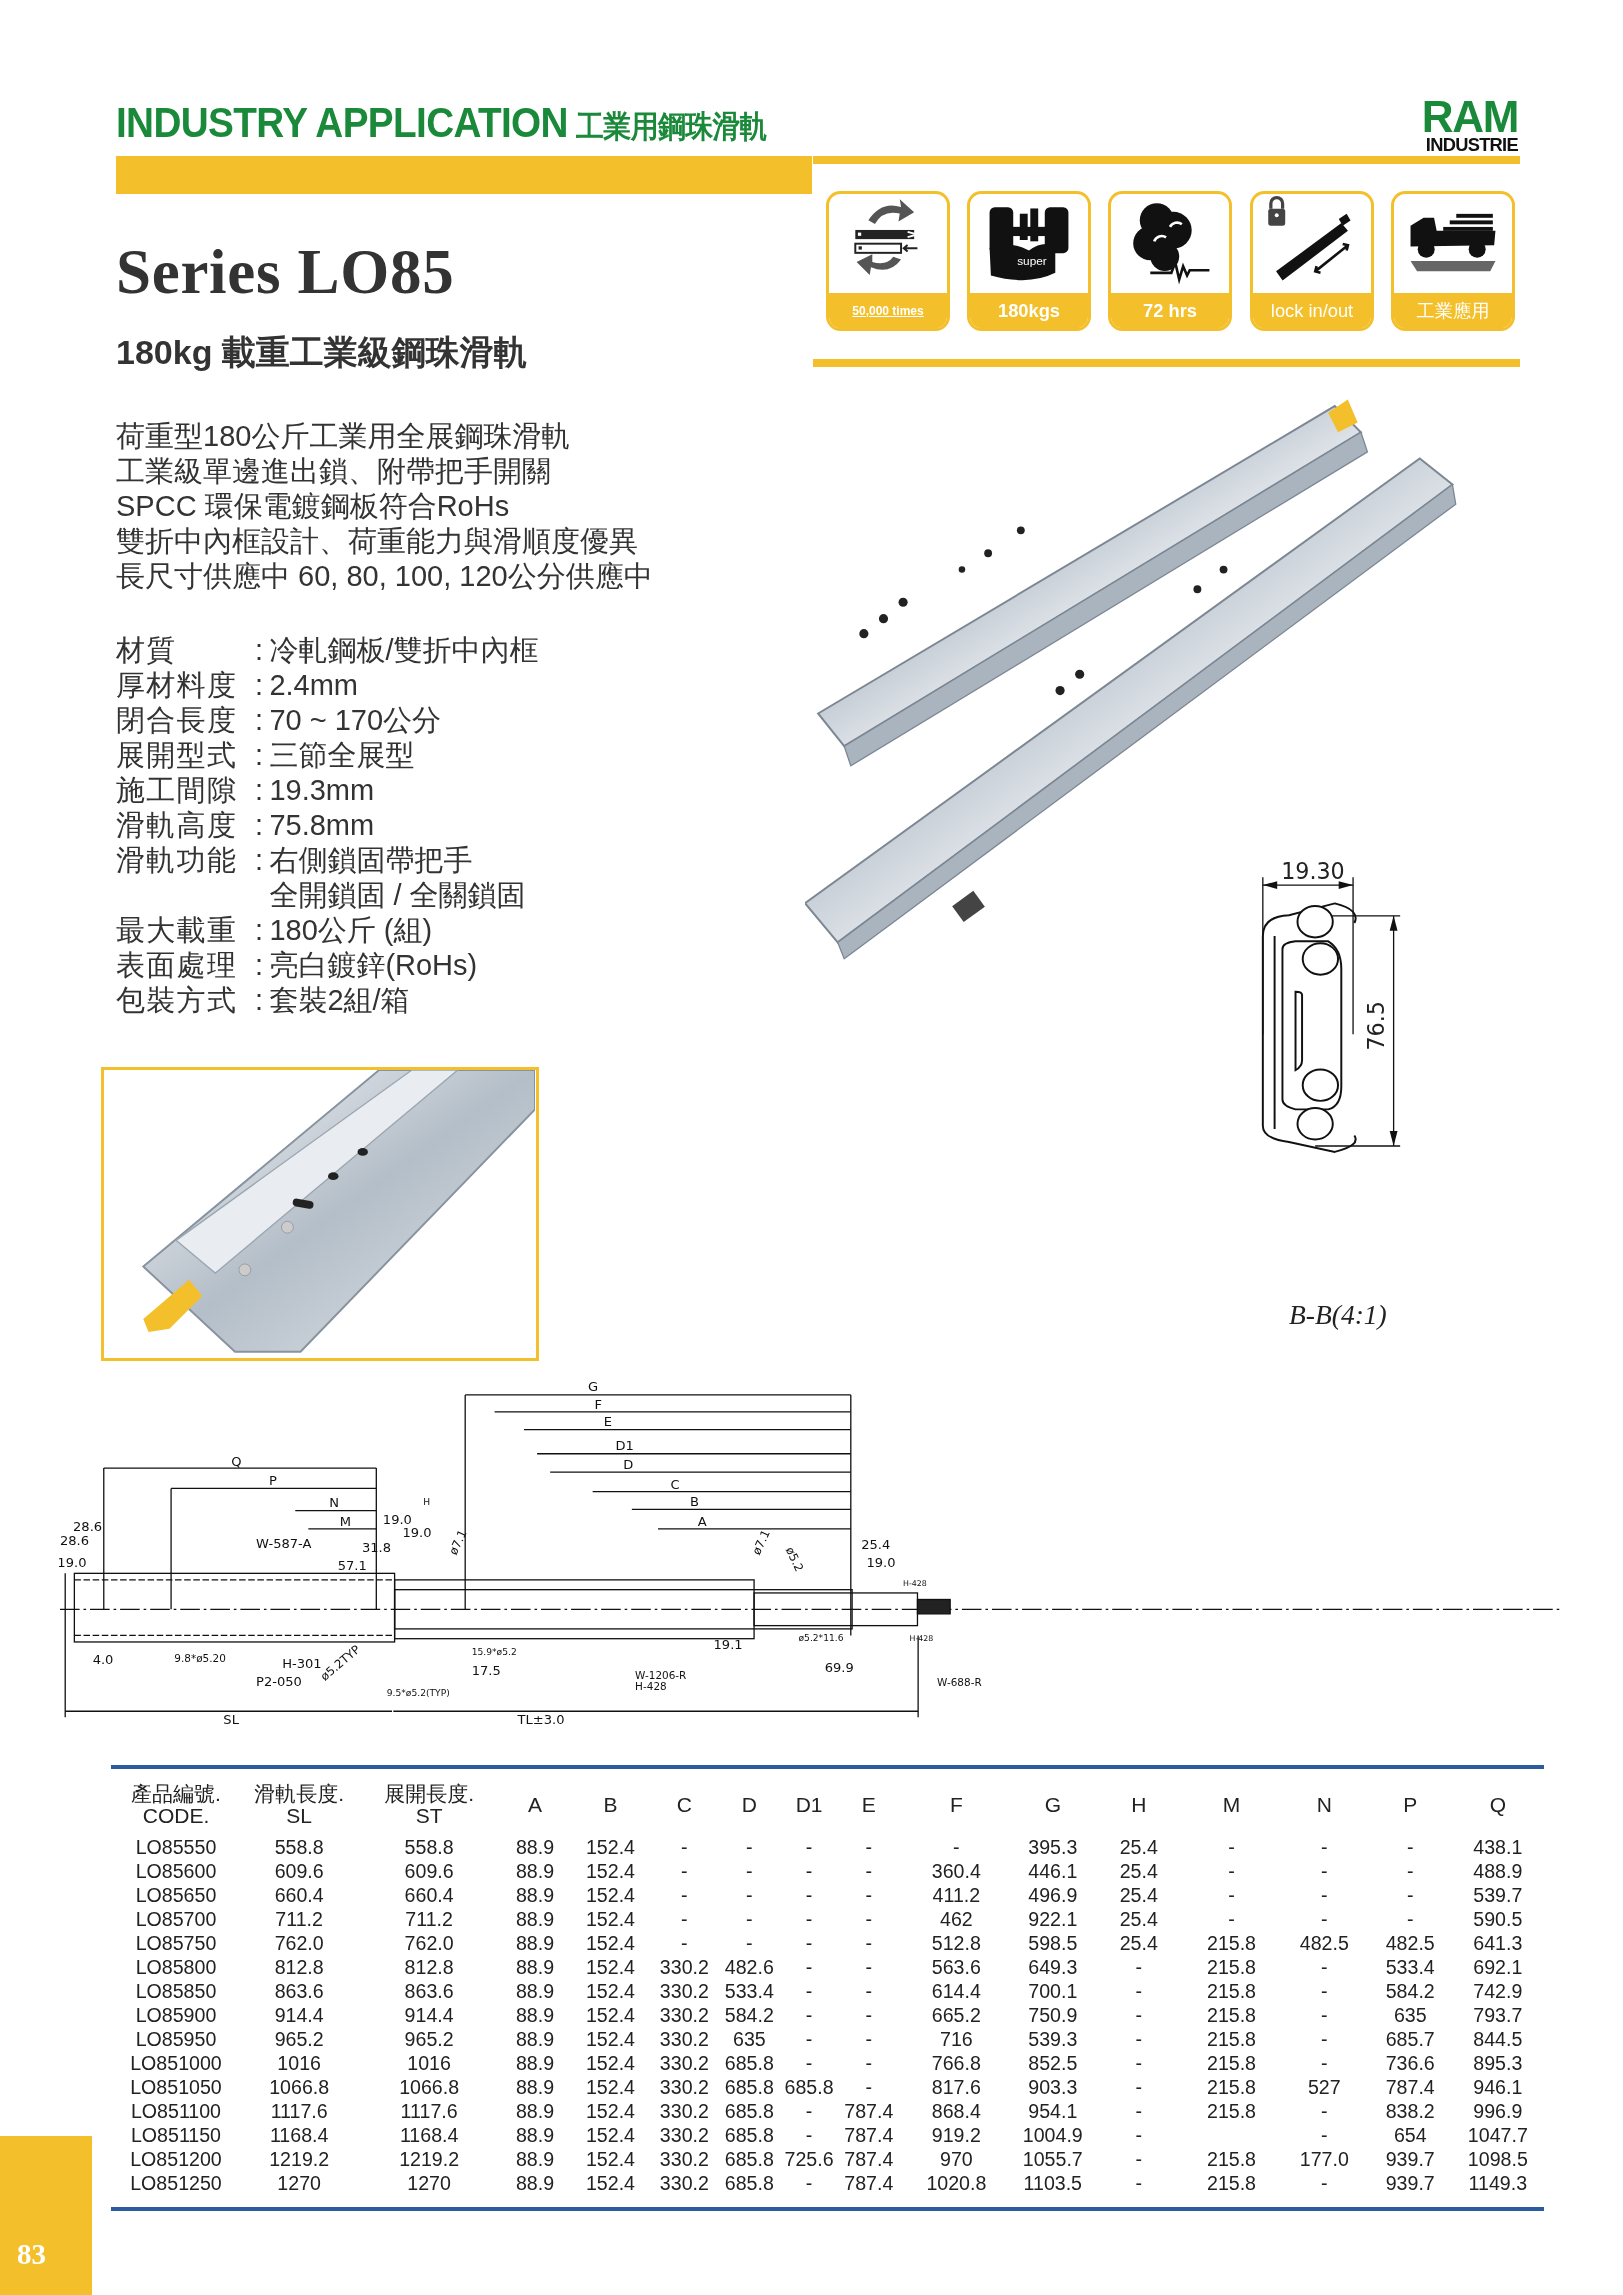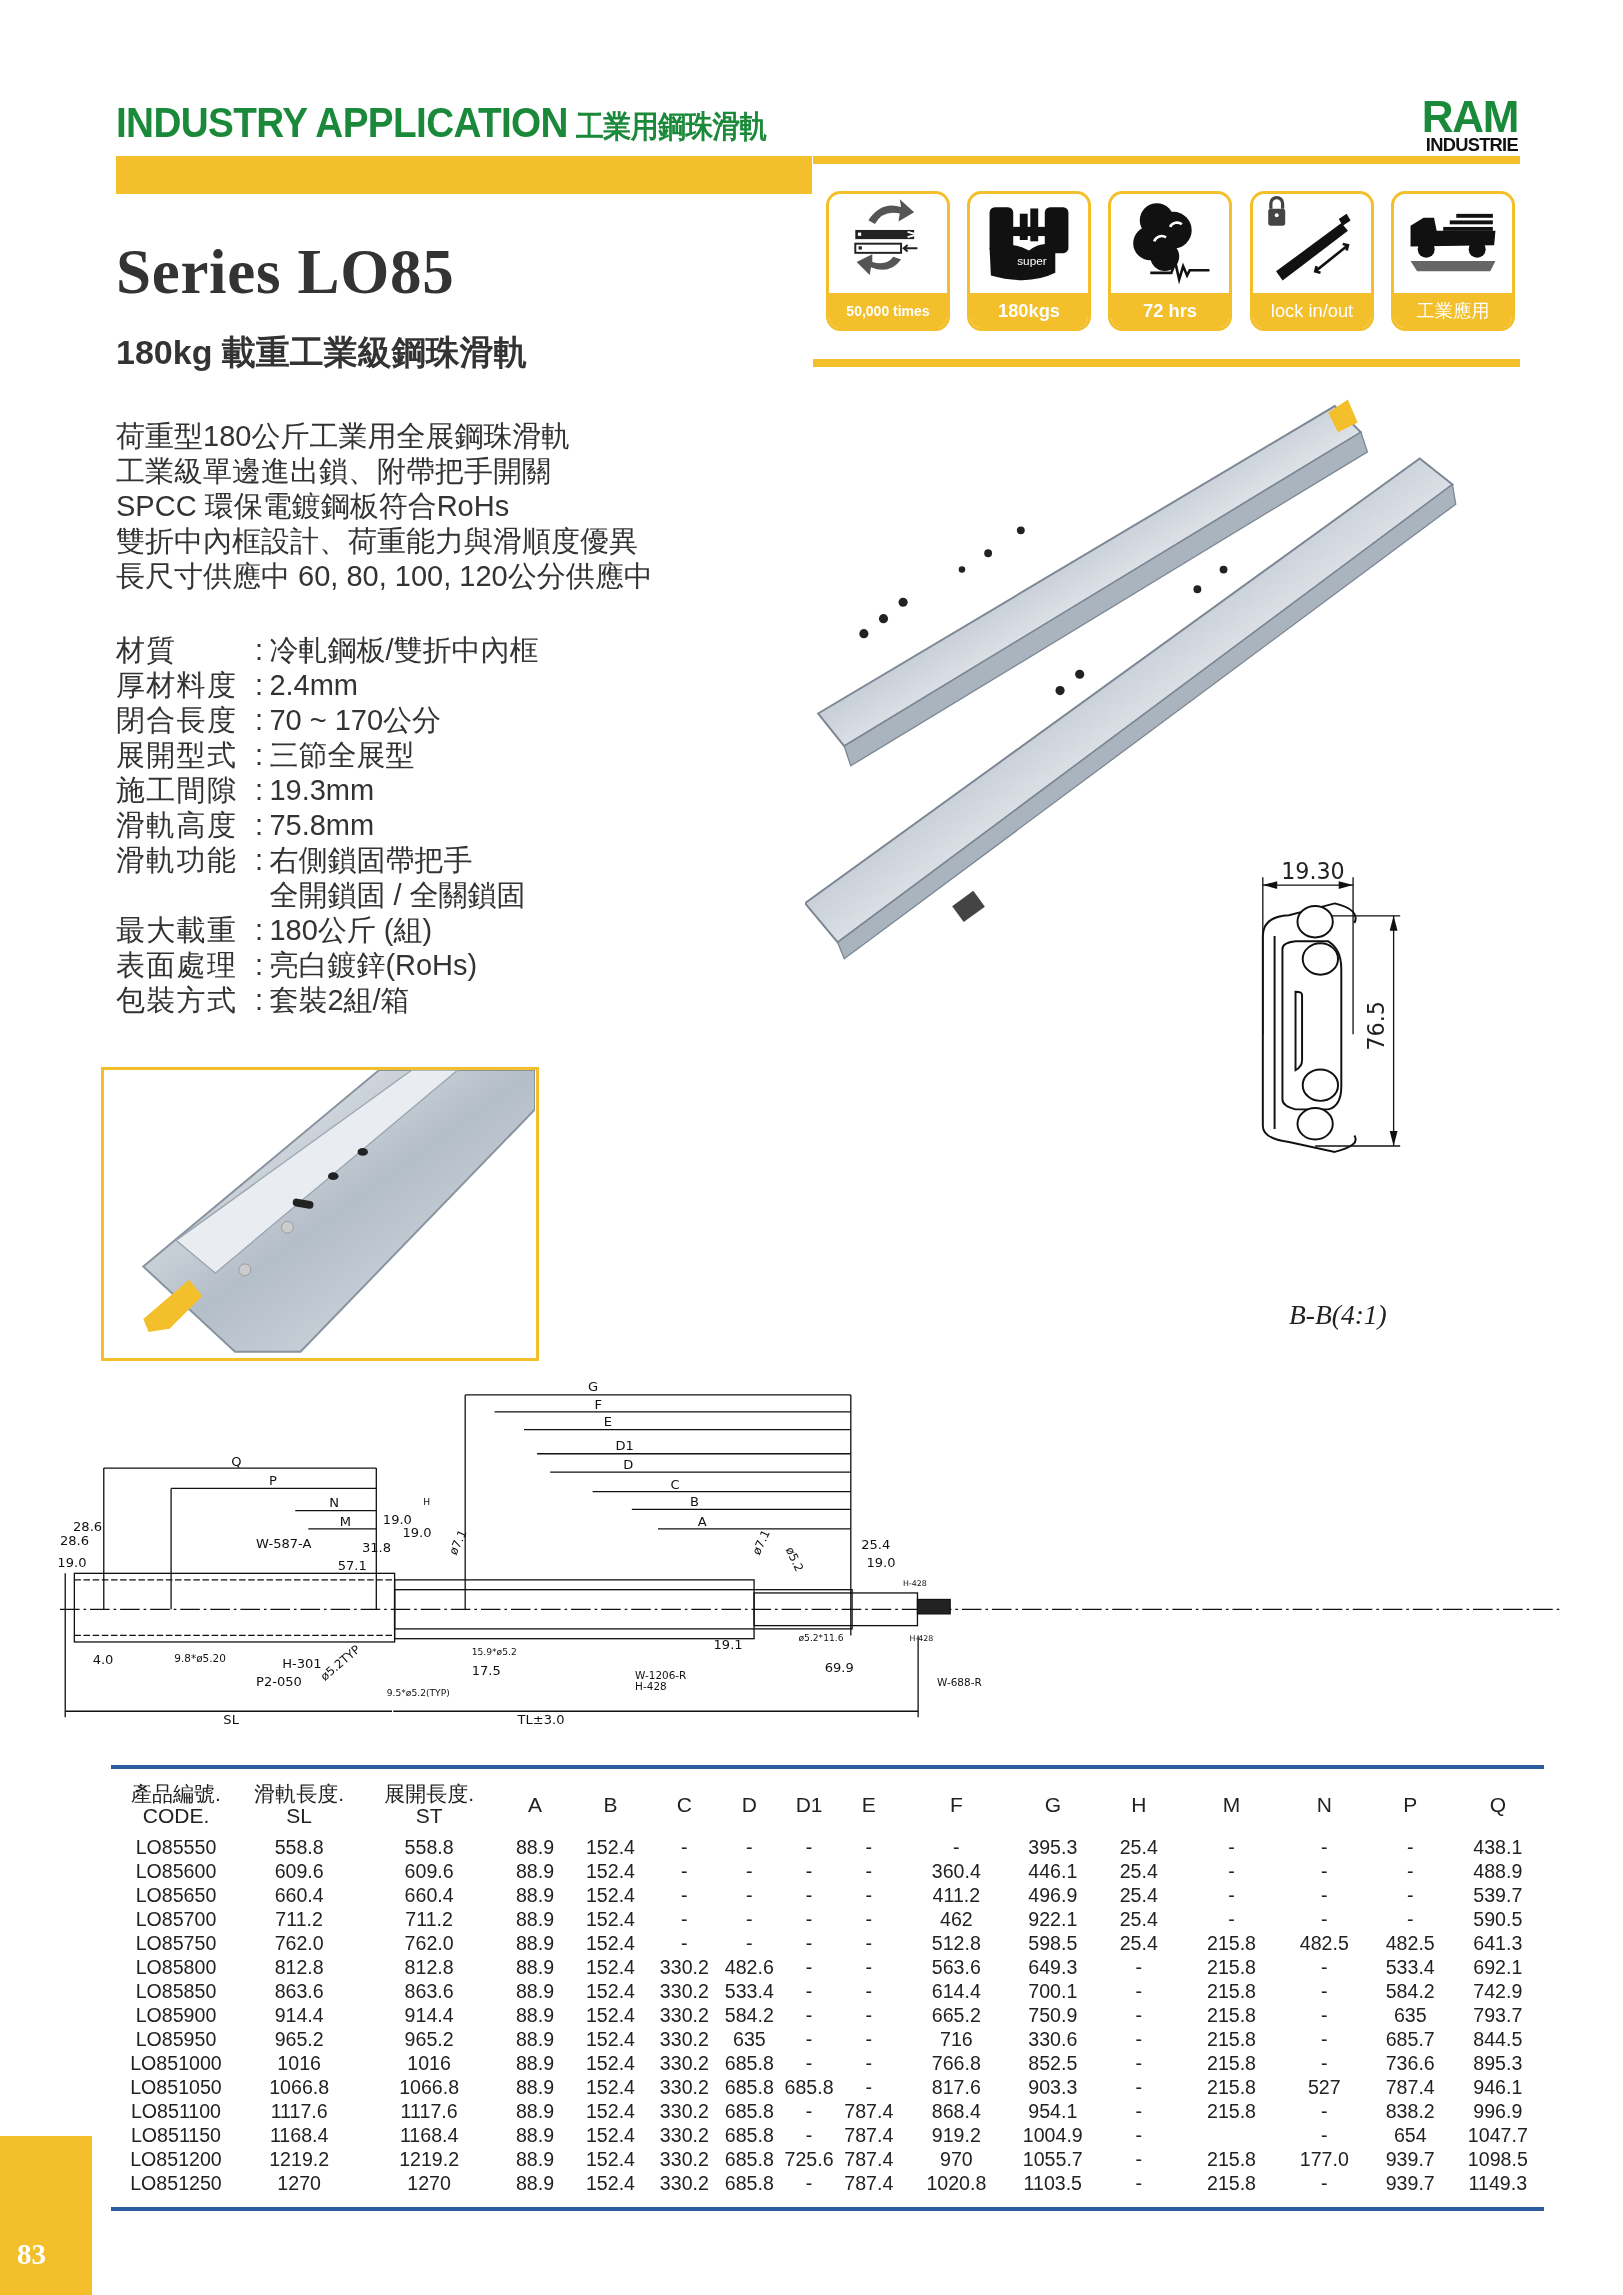--- a/index.html
+++ b/index.html
@@ -66,21 +66,21 @@
       <path d="M40 40 Q60 10 90 20 L88 8 L110 28 L86 42 L88 30 Q62 24 50 46 Z" fill="#555"></path>
       <rect x="20" y="55" width="90" height="14" fill="#222"></rect>
         <rect x="24" y="59" width="5" height="5" fill="#fff"></rect>
       <path d="M100 58 L115 62 L100 66" stroke="#fff" stroke-width="3" fill="none"></path>
       <rect x="20" y="76" width="70" height="14" fill="#fff" stroke="#222" stroke-width="3"></rect>
         <rect x="25" y="80" width="5" height="5" fill="#222"></rect>
       <path d="M115 83 L95 83 M100 78 L94 83 L100 88" stroke="#222" stroke-width="3" fill="none"></path>
       <path d="M90 100 Q72 124 44 112 L42 124 L22 104 L46 92 L46 104 Q68 110 78 96 Z" fill="#555"></path>
     </svg>
   </div>
-  <div class="lbl" style="font-size:14px;">50,000 times</div>
+  <div class="lbl" style="font-size:12px;text-decoration:underline;">50,000 times</div>
 </div>
 <div class="abs feat" style="left:967px;">
   <div class="ic">
     <svg width="92" height="92" viewBox="0 0 140 140">
       <rect x="10" y="20" width="36" height="70" rx="8" fill="#111"></rect>
       <rect x="94" y="20" width="36" height="70" rx="8" fill="#111"></rect>
       <rect x="30" y="50" width="80" height="14" fill="#111"></rect>
       <rect x="56" y="30" width="12" height="40" fill="#111"></rect>
         <rect x="72" y="22" width="12" height="50" fill="#111"></rect>
       <path d="M10 82 Q40 70 70 86 Q92 70 110 80 L110 120 Q70 140 12 124 Z" fill="#111"></path>
@@ -556,21 +556,21 @@
         <td>LO85950</td>
         <td>965.2</td>
         <td>965.2</td>
         <td>88.9</td>
         <td>152.4</td>
         <td>330.2</td>
         <td>635</td>
         <td>-</td>
         <td>-</td>
         <td>716</td>
-        <td>330.6</td>
+        <td>539.3</td>
         <td>-</td>
         <td>215.8</td>
         <td>-</td>
         <td>685.7</td>
         <td>844.5</td>
       </tr>
       <tr>
         <td>LO851000</td>
         <td>1016</td>
         <td>1016</td>

